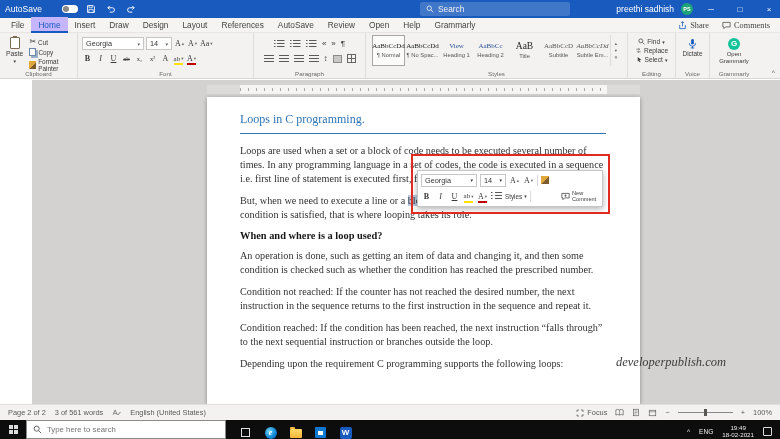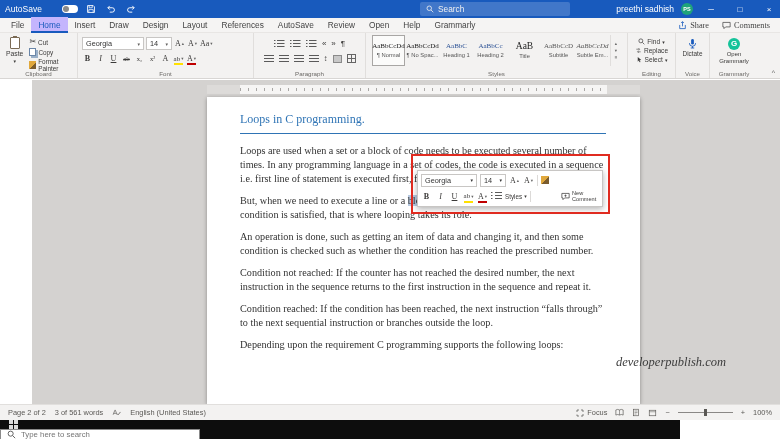--- a/index.html
+++ b/index.html
@@ -107,21 +107,21 @@
 .watermark{position:absolute;left:616px;top:355px;font-family:"Liberation Serif",serif;font-style:italic;font-size:12.5px;color:#3c3c3c;z-index:20;}
 
 
 .statusbar{position:absolute;left:0;top:404px;width:780px;height:16px;background:#f3f2f1;border-top:1px solid #e1dfdd;display:flex;align-items:center;font-size:7.4px;color:#5a5855;padding:0 8px;gap:9px;}
 .sb-item{display:flex;align-items:center;gap:3px;}
 .sb-right{margin-left:auto;display:flex;align-items:center;gap:8px;}
 .zoom-track{width:55px;height:1px;background:#8a8886;position:relative;}
 .zoom-thumb{position:absolute;left:26px;top:-3px;width:3px;height:7px;background:#5a5855;}
 
 
-.taskbar{position:absolute;left:0;top:420px;width:680px;height:19px;background:#0d0d0d;display:flex;align-items:flex-start;color:#eee;flex-direction:column;}
+.taskbar{position:absolute;left:0;top:420px;width:780px;height:19px;background:#0d0d0d;display:flex;align-items:flex-end;color:#eee;}
 .start{width:26px;height:19px;display:flex;align-items:center;justify-content:center;}
 .winlogo{display:grid;grid-template-columns:4px 4px;grid-template-rows:4px 4px;gap:1px;}
 .winlogo span{background:#dcdcdc;}
 .tsb{width:200px;height:19px;background:#fff;border:1px solid #8a8a8a;display:flex;align-items:center;gap:5px;padding:0 6px;}
 .tsb input{border:none;outline:none;background:transparent;font-size:7.8px;color:#333;width:158px;font-family:inherit;}
 .tb-apps{display:flex;align-items:center;gap:12px;margin-left:13px;}
 .app-ico{width:13px;height:13px;display:flex;align-items:center;justify-content:center;}
 .taskview{width:9px;height:9px;border:1px solid #e0e0e0;}
 .edge{width:12px;height:12px;border-radius:50%;background:radial-gradient(circle at 35% 35%,#6fd3f2,#0a84d8 60%,#0b5aa8);color:#fff;font-size:8px;font-weight:bold;font-style:italic;font-family:"Liberation Serif",serif;display:flex;align-items:center;justify-content:center;}
 .folder{width:12px;height:9px;background:linear-gradient(#ffd968,#f6b63b);border-radius:1px;position:relative;margin-top:2px;}
@@ -310,21 +310,21 @@
       <div class="styles-row">
         <div class="style-card selected">
           <span class="s-sample">AaBbCcDd</span>
           <span class="s-name">¶ Normal</span>
         </div>
         <div class="style-card">
           <span class="s-sample">AaBbCcDd</span>
           <span class="s-name">¶ No Spac...</span>
         </div>
         <div class="style-card">
-          <span class="s-sample blue">AaBbC</span>
+          <span class="s-sample blue">View</span>
           <span class="s-name">Heading 1</span>
         </div>
         <div class="style-card">
           <span class="s-sample blue">AaBbCc</span>
           <span class="s-name">Heading 2</span>
         </div>
         <div class="style-card">
           <span class="s-sample big">AaB</span>
           <span class="s-name">Title</span>
         </div>
@@ -406,20 +406,21 @@
     <div class="ruler">
       <span class="ruler-margin" style="left:0;"></span>
       <span class="ruler-margin" style="right:0;"></span>
       <span class="ruler-ticks"></span>
     </div>
 
     <div class="page">
       <div class="doc-title">Loops in C programming.</div>
       <p>Loops are used when a set or a block of code needs to be executed several number of times. In any programming language in a set of codes, the code is executed in a sequence i.e. first line of statement is executed first, followed by each line of statement.</p>
       <p><span>But, when we need to execute a line or a </span><span class="sel">block of code</span><span> for several times until a certain condition is satisfied, that is where looping takes its role.</span></p>
+      <div class="doc-heading">When and where is a loop used?</div>
       <p>An operation is done, such as getting an item of data and changing it, and then some condition is checked such as whether the condition has reached the prescribed number.</p>
       <p>Condition not reached: If the counter has not reached the desired number, the next instruction in the sequence returns to the first instruction in the sequence and repeat it.</p>
       <p>Condition reached: If the condition has been reached, the next instruction “falls through” to the next sequential instruction or branches outside the loop.</p>
       <p>Depending upon the requirement C programming supports the following loops:</p>
     </div>
 
     <div class="v-scroll">
       <span>▴</span>
       <span class="v-thumb"></span>
     </div>

